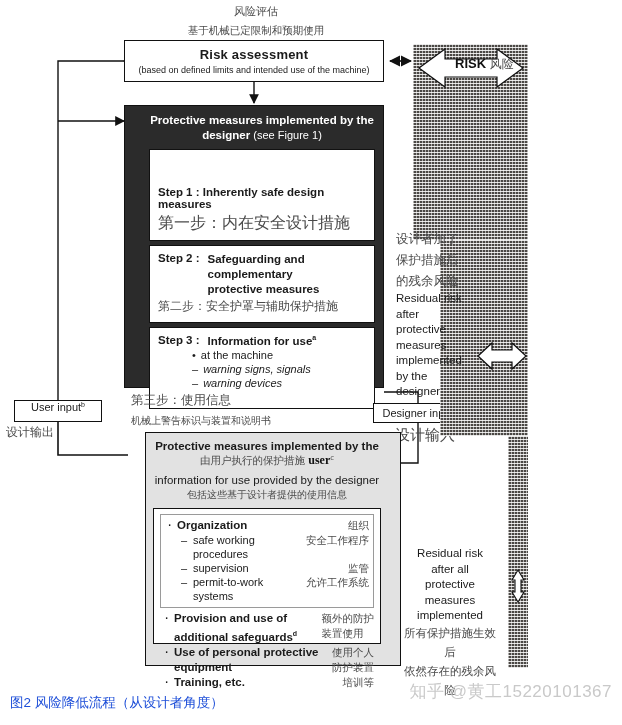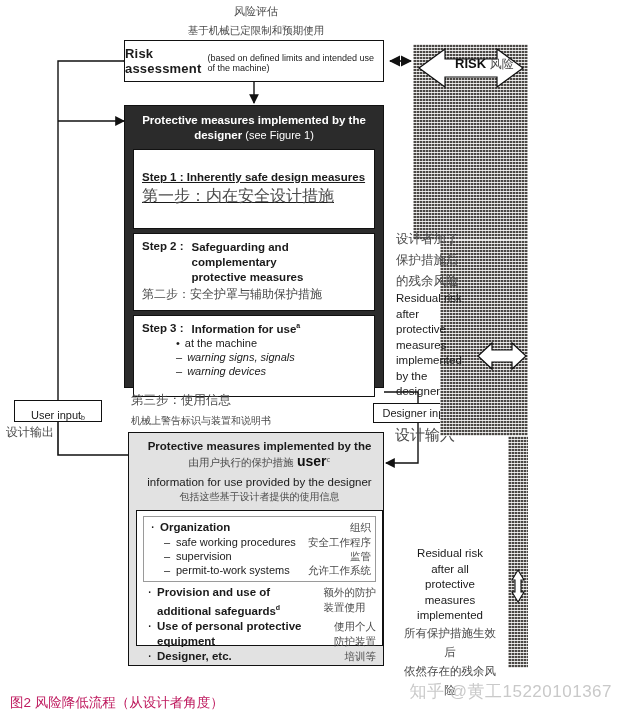--- a/index.html
+++ b/index.html
@@ -12,41 +12,41 @@
   .cn{font-family:"DejaVu Sans","Liberation Sans",sans-serif;color:#4a4a4a;}
 
   
   #rs-cn1{left:128px;top:4px;width:256px;text-align:center;font-size:11px;}
   #rs-cn2{left:110px;top:24px;width:292px;text-align:center;font-size:10.5px;}
 
   
   #risk-box{
     left:124px;top:40px;width:260px;height:42px;
     border:1.5px solid #111;background:#fff;box-sizing:border-box;
-    display:flex;align-items:center;justify-content:center;
+    display:flex;flex-direction:column;align-items:center;justify-content:center;
   }
   #risk-box .t1{font-size:13px;font-weight:bold;letter-spacing:.2px;}
   #risk-box .t2{font-size:9px;margin-top:3px;}
 
   
   #designer-box{
     left:124px;top:105px;width:260px;height:283px;
     background:#2b2b2b;border:1px solid #111;box-sizing:border-box;
-    padding:7px 8px 8px 8px;
+    padding:7px 8px 8px 24px;
   }
   #designer-title{
     color:#fff;font-size:11.5px;font-weight:bold;text-align:center;
     line-height:15px;margin-bottom:6px;
   }
   #designer-title .fig{font-weight:normal;font-size:11px;}
   .step{
     background:#fff;border:1px solid #111;box-sizing:border-box;
     margin-bottom:4px;padding:6px 8px;
   }
-  #step1{height:80px;display:flex;flex-direction:column;justify-content:center;text-decoration:underline;}
+  #step1{height:92px;display:flex;flex-direction:column;justify-content:flex-end;}
   #step1 .en{font-size:11.5px;font-weight:bold;}
   #step1 .zh{font-size:16px;margin-top:3px;}
   #step2{height:78px;}
   #step2 .row{display:flex;}
   #step2 .lab{font-size:11.5px;font-weight:bold;white-space:nowrap;margin-right:8px;}
   #step2 .val{font-size:11.5px;font-weight:bold;line-height:15px;}
   #step2 .zh{font-size:12px;margin-top:1px;}
   #step3{height:82px;}
   #step3 .row{display:flex;}
   #step3 .lab{font-size:11.5px;font-weight:bold;white-space:nowrap;margin-right:8px;}
@@ -58,42 +58,42 @@
   #step3 li.d{font-style:italic;}
   #step3 li.d::before{content:"\2013";margin-right:5px;}
 
   #step3-zh{left:131px;top:392px;font-size:12.5px;}
   #step3-zh2{left:131px;top:414px;font-size:10px;}
 
   
   #user-input{
     left:14px;top:400px;width:88px;height:22px;
     border:1.2px solid #111;background:#fff;box-sizing:border-box;
-    display:flex;align-items:flex-end;justify-content:center;font-size:11px;
+    display:flex;align-items:flex-start;justify-content:center;font-size:11px;
   }
   #user-input sup{font-size:7px;}
   #user-out{left:6px;top:424px;font-size:12px;}
 
   
   #designer-input{
     left:373px;top:403px;width:90px;height:20px;
     border:1.2px solid #111;background:#fff;box-sizing:border-box;
     display:flex;align-items:center;justify-content:center;font-size:11px;
   }
   #designer-in-zh{left:395px;top:426px;font-size:15px;}
 
   
   #user-box{
-    left:128px;top:432px;width:256px;height:234px;
+    left:145px;top:432px;width:256px;height:234px;
     background:#e2e2e2;border:1.5px solid #111;box-sizing:border-box;
-    padding:6px 0 7px 7px;
+    padding:6px 19px 7px 7px;
   }
   #user-title1{font-size:11.5px;font-weight:bold;text-align:center;line-height:14px;}
   #user-title-zh{font-size:10.5px;text-align:center;margin-top:0px;}
-  #user-title-zh b{font-size:14px;color:#111;font-family:Liberation Sans, sans-serif;}
+  #user-title-zh b{font-size:12px;color:#111;font-family:Liberation Serif, serif;}
   #user-title-zh sup{font-size:7px;}
   #user-sub{font-size:11.5px;text-align:center;line-height:14px;margin-top:5px;}
   #user-sub-zh{font-size:10px;text-align:center;margin-top:1px;}
   #user-list{
     background:#fff;border:1px solid #111;box-sizing:border-box;
     margin-top:6px;height:136px;padding:5px 6px;
   }
   .ul-item{display:flex;align-items:flex-start;font-size:11.5px;font-weight:bold;line-height:15px;}
   .ul-item .dot{width:14px;flex:none;text-align:center;font-size:10px;}
   .ul-item .en{flex:1;}
@@ -118,21 +118,21 @@
 
   
   #risk-word{left:455px;top:56px;font-size:13px;font-weight:bold;color:#111;z-index:5;}
   #risk-word .zh{font-size:12px;font-weight:normal;}
   #mid-text{left:396px;top:228px;width:88px;font-size:11.5px;line-height:15.5px;}
   #mid-text .zh{font-size:12.5px;line-height:21px;}
   #bot-text{left:404px;top:546px;width:92px;text-align:center;font-size:11.5px;line-height:15.5px;}
   #bot-text .zh{font-size:11.5px;line-height:19px;}
 
   
-  #caption{left:10px;top:694px;font-size:13.5px;color:#be185d;}
+  #caption{left:10px;top:694px;font-size:13.5px;color:#1d4ed8;}
   #watermark{right:10px;top:680px;font-size:17px;color:#c9c9c9;letter-spacing:.5px;}
 
   svg{position:absolute;left:0;top:0;pointer-events:none;}
 </style>
 </head>
 <body>
 
 <svg width="622" height="725">
   <defs>
     <marker id="ah" viewBox="0 0 10 10" refX="9" refY="5" markerWidth="7" markerHeight="7" orient="auto-start-reverse">
@@ -266,21 +266,21 @@
         <span>equipment</span>
       </span>
       <span class="zh cn">
         <span>使用个人</span><br>
         <span>防护装置</span>
       </span>
     </div>
 
     <div class="ul-item">
       <span class="dot">·</span>
-      <span class="en">Designer, etc.</span>
+      <span class="en">Training, etc.</span>
       <span class="zh cn">培训等</span>
     </div>
   </div>
 </div>
 
 <div class="abs hatch" id="hatch-a"></div>
 <div class="abs hatch" id="hatch-b"></div>
 <div class="abs hatch" id="hatch-c"></div>
 
 <svg width="622" height="725">

